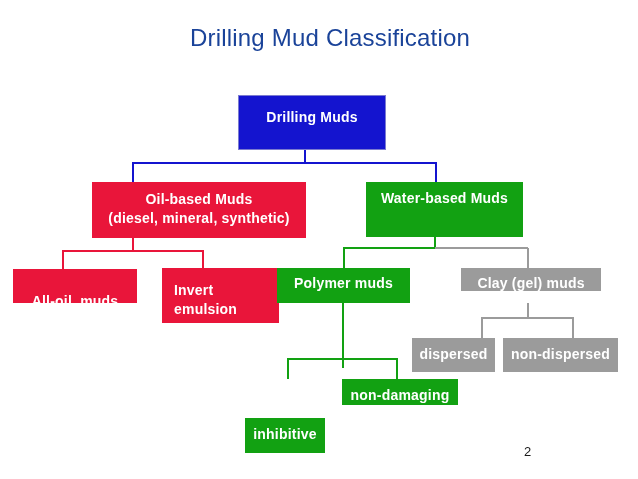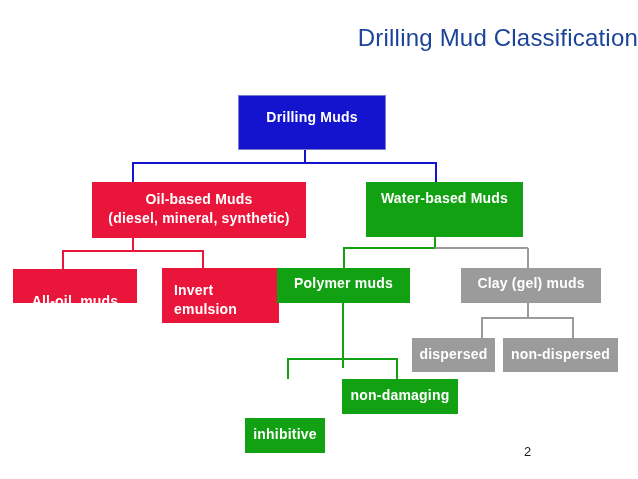--- a/index.html
+++ b/index.html
@@ -2,21 +2,21 @@
 <html><head>
 <meta charset="utf-8">
 <style>
   html,body{margin:0;padding:0;background:#ffffff;}
   .slide{
     position:relative;width:638px;height:479px;background:#ffffff;overflow:hidden;
     font-family:"Liberation Sans", sans-serif;
   }
   .slide-title{
     position:absolute;top:24px;left:0;width:638px;padding-left:22px;box-sizing:border-box;
-    text-align:right;color:#1a4399;font-size:24px;font-weight:400;letter-spacing:0.2px;
+    text-align:center;color:#1a4399;font-size:24px;font-weight:400;letter-spacing:0.2px;
   }
   .node{
     position:absolute;box-sizing:border-box;color:#ffffff;font-weight:bold;font-size:14px;
     white-space:pre-line;letter-spacing:0.2px;line-height:19px;
   }
   .c-blue{background:#1414cf;border:1px solid #7b7bd0;}
   .c-red{background:#e9153a;}
   .c-green{background:#12a112;}
   .c-gray{background:#9b9b9b;}
   .t-center{text-align:center;}
@@ -43,29 +43,29 @@
 
   <div class="node c-green t-center" style="left:366px;top:182px;width:157px;height:55px;padding-top:7px;">Water-based Muds</div>
 
   <div class="node c-red t-center" style="left:13px;top:269px;width:124px;height:34px;padding-top:23px;">All-oil&nbsp; muds</div>
 
   <div class="node c-red" style="left:162px;top:268px;width:117px;height:55px;padding:13px 0 0 12px;">Invert
 emulsion</div>
 
   <div class="node c-green t-center" style="left:277px;top:268px;width:133px;height:35px;padding-top:6px;">Polymer muds</div>
 
-  <div class="node c-gray t-center" style="left:461px;top:268px;width:140px;height:35px;padding-top:6px;text-align:center;">Clay (gel) muds</div>
+  <div class="node c-gray t-center" style="left:461px;top:268px;width:140px;height:23px;padding-top:6px;text-align:center;">Clay (gel) muds</div>
 
   <div class="node c-gray t-center" style="left:412px;top:338px;width:83px;height:34px;padding-top:7px;">dispersed</div>
 
   <div class="node c-gray t-center" style="left:503px;top:338px;width:115px;height:34px;padding-top:7px;">non-dispersed</div>
 
   <div class="node c-green t-center" style="left:245px;top:379px;width:80px;height:35px;padding-top:7px;margin-top:39px;">inhibitive</div>
 
-  <div class="node c-green t-center" style="left:342px;top:379px;width:116px;height:35px;padding-top:7px;">non-damaging</div>
+  <div class="node c-green t-center" style="left:342px;top:379px;width:116px;height:26px;padding-top:7px;">non-damaging</div>
 
   <div class="line lb" style="left:304px;top:150px;width:2px;height:13px;"></div>
   <div class="line lb" style="left:132px;top:162px;width:305px;height:2px;"></div>
   <div class="line lb" style="left:132px;top:163px;width:2px;height:19px;"></div>
   <div class="line lb" style="left:435px;top:163px;width:2px;height:19px;"></div>
 
   <div class="line lr" style="left:132px;top:238px;width:2px;height:14px;"></div>
   <div class="line lr" style="left:62px;top:250px;width:142px;height:2px;"></div>
   <div class="line lr" style="left:62px;top:251px;width:2px;height:18px;"></div>
   <div class="line lr" style="left:202px;top:251px;width:2px;height:17px;"></div>

